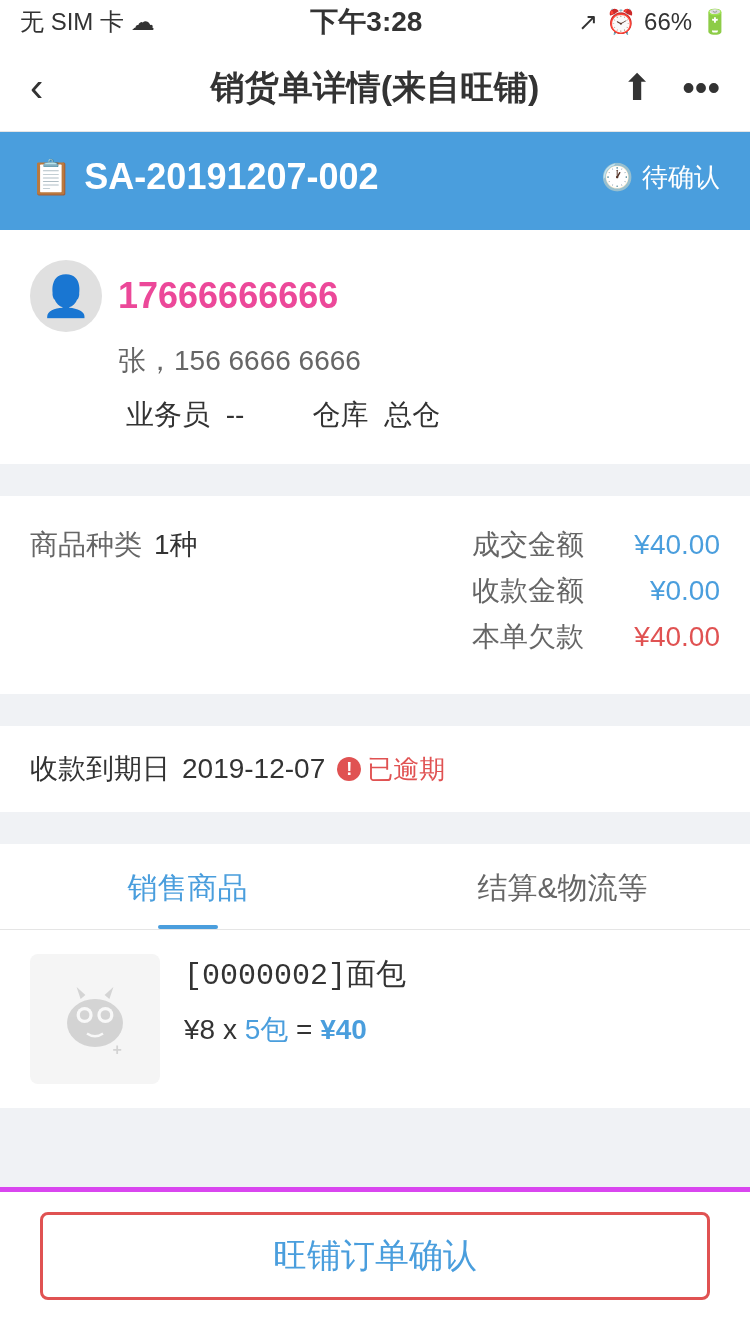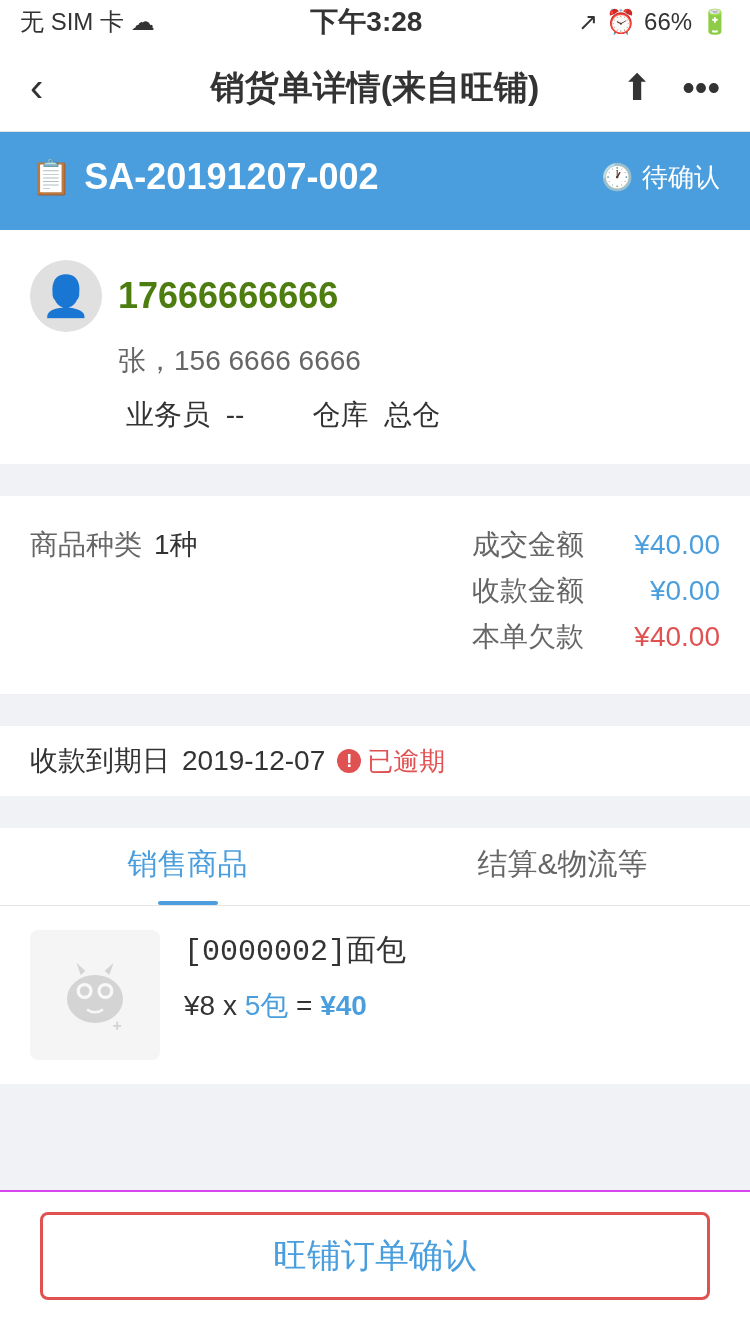--- a/index.html
+++ b/index.html
@@ -119,21 +119,21 @@
       display: flex;
       align-items: center;
       justify-content: center;
       font-size: 40px;
       color: #999;
       flex-shrink: 0;
     }
     .customer-name {
       font-size: 36px;
       font-weight: 600;
-      color: #4d7c0f;
+      color: #ec4899;
     }
     .customer-detail {
       font-size: 28px;
       color: #666;
       margin-left: 88px;
       margin-bottom: 16px;
     }
     .customer-meta {
       display: flex;
       font-size: 28px;
@@ -172,21 +172,21 @@
       gap: 16px;
       font-size: 28px;
     }
     .amounts-right-row .label { color: #666; }
     .amounts-right-row .value { color: #4a9edd; font-weight: 500; min-width: 120px; text-align: right; }
     .amounts-right-row .value.red { color: #e05252; }
 
     
     .due-card {
       background: #fff;
-      padding: 16px 30px;
+      padding: 24px 30px;
       margin-bottom: 16px;
       display: flex;
       align-items: center;
       font-size: 28px;
       color: #333;
       gap: 12px;
     }
     .overdue-badge {
       display: flex;
       align-items: center;
@@ -209,21 +209,21 @@
 
     
     .tabs-bar {
       background: #fff;
       display: flex;
       border-bottom: 1px solid #e5e5e5;
     }
     .tab {
       flex: 1;
       text-align: center;
-      padding: 16px 0 20px;
+      padding: 24px 0 20px;
       font-size: 30px;
       cursor: pointer;
       color: #666;
       position: relative;
     }
     .tab.active {
       color: #4a9edd;
     }
     .tab.active::after {
       content: '';
@@ -284,21 +284,21 @@
     }
 
     
     .bottom-bar {
       position: fixed;
       bottom: 0;
       left: 0;
       width: 750px;
       background: #fff;
       padding: 20px 40px 34px;
-      border-top: 2px solid #d946ef;
+      border-top: 5px solid #d946ef;
     }
     .confirm-btn {
       width: 100%;
       height: 88px;
       border: 3px solid #e05252;
       background: #fff;
       color: #4a9edd;
       font-size: 34px;
       font-weight: 500;
       border-radius: 8px;

